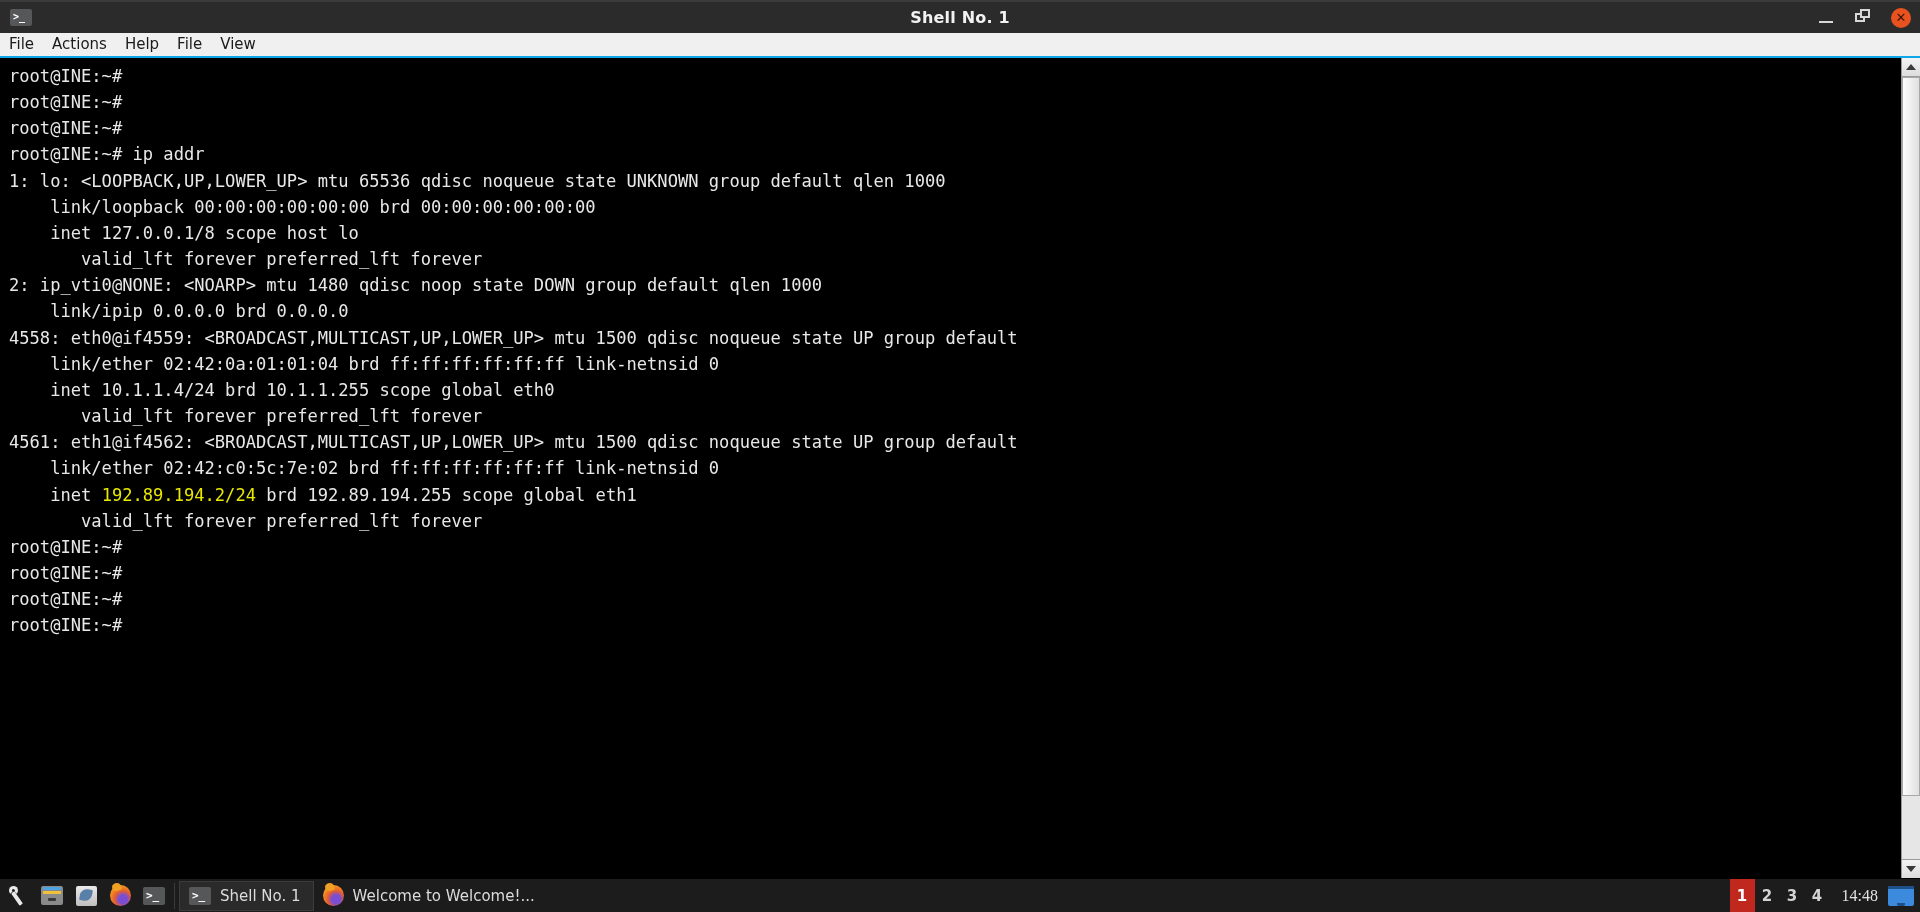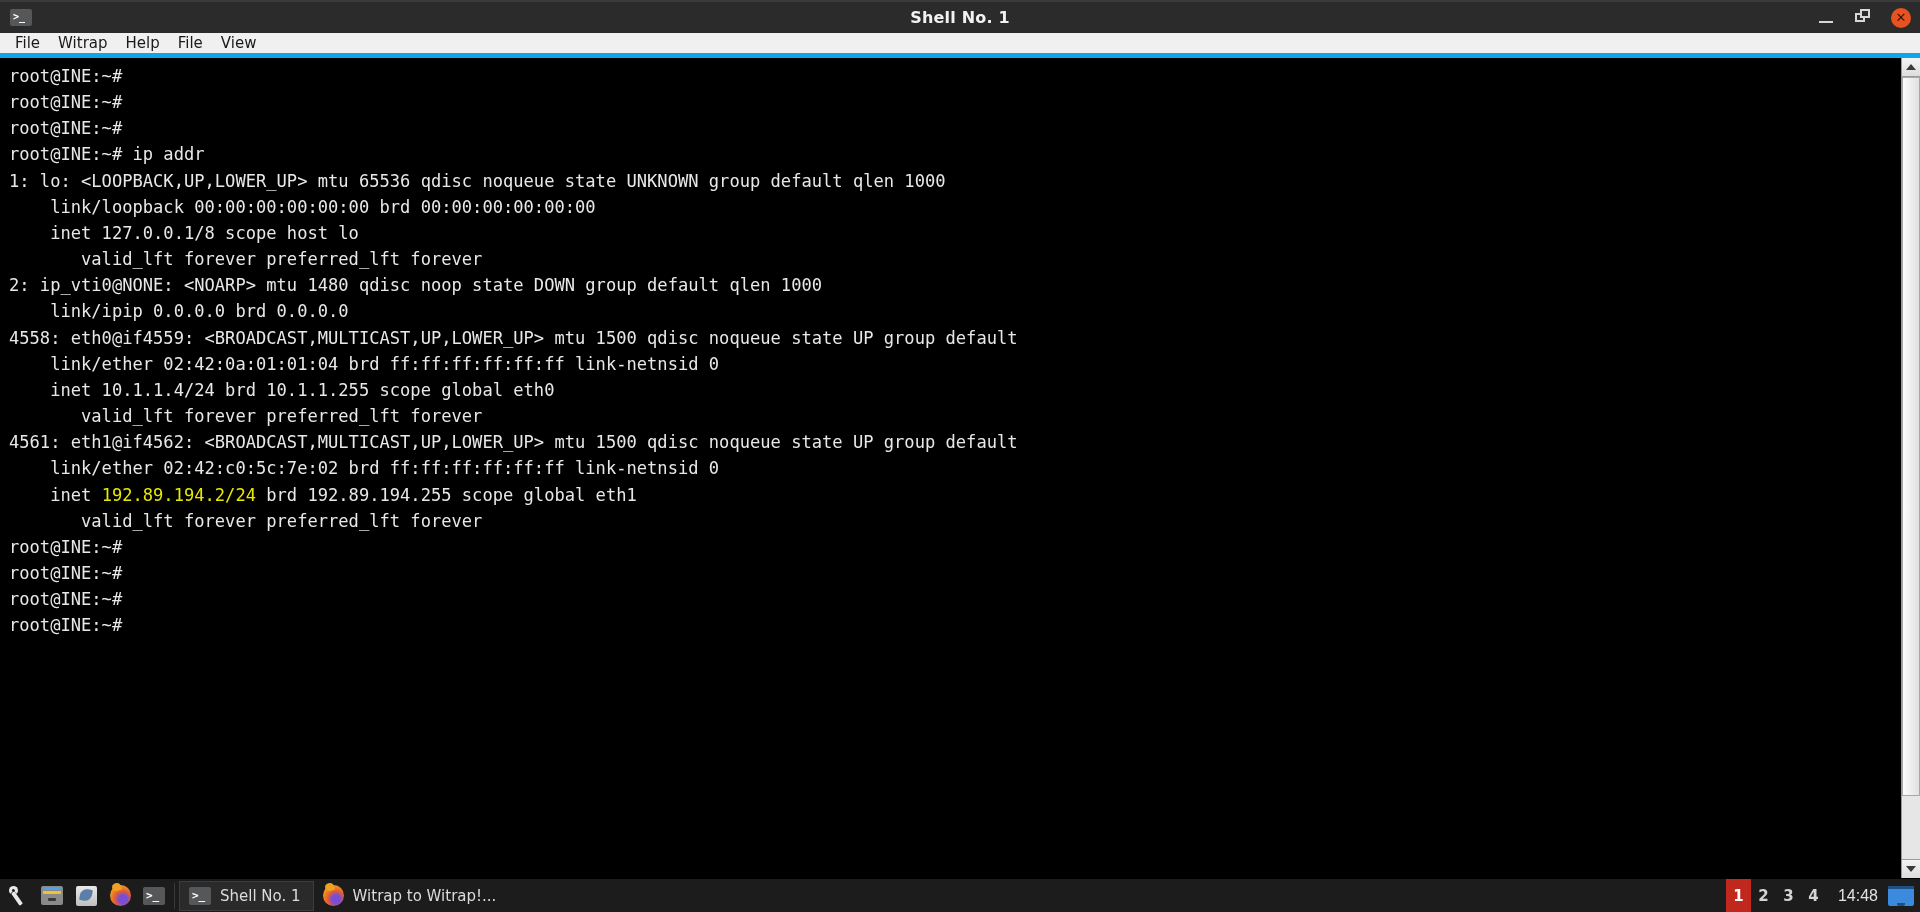--- a/index.html
+++ b/index.html
@@ -112,24 +112,24 @@
     font-size: 13px;
     font-weight: bold;
     line-height: 1;
     font-family: "DejaVu Sans", sans-serif;
   }
 
   
   #menubar {
     height: 25px;
     background: #f0f0f0;
-    border-bottom: 5px solid #0ea5e9;
-    display: flex;
-    align-items: center;
-    padding-left: 6px;
+    border-bottom: 2px solid #0ea5e9;
+    display: flex;
+    align-items: center;
+    padding-left: 0;
     flex: 0 0 auto;
     box-sizing: border-box;
   }
   .menu-item {
     font-family: "DejaVu Sans", sans-serif;
     font-size: 15px;
     color: #1a1a1a;
     padding: 2px 9px;
     cursor: default;
     line-height: 19px;
@@ -383,21 +383,21 @@
     font-weight: bold;
     cursor: pointer;
   }
   .ws.active {
     background: #c0271d;
     color: #ffffff;
   }
   #clock {
     color: #e2e2e2;
     font-size: 16px;
-    font-family: Liberation Sans, sans-serif;
+    font-family: Liberation Serif, serif;
     padding: 0 10px 0 12px;
     white-space: nowrap;
     flex: 0 0 auto;
   }
   #tb-display-icon {
     width: 26px; height: 20px;
     margin-right: 6px;
     background: #3c8ade;
     border-radius: 2px;
     position: relative;
@@ -430,21 +430,21 @@
     <div id="titlebar-title">Shell No. 1</div>
     <div id="window-controls">
       <div class="wc wc-min"></div>
       <div class="wc wc-max"></div>
       <div class="wc wc-close">✕</div>
     </div>
   </div>
 
   <div id="menubar">
     <div class="menu-item">File</div>
-    <div class="menu-item">Witrap</div>
+    <div class="menu-item">Actions</div>
     <div class="menu-item">Help</div>
     <div class="menu-item">File</div>
     <div class="menu-item">View</div>
   </div>
 
   <div id="term-wrap">
     <div id="terminal" style="color: rgb(232, 232, 232); background: rgb(0, 0, 0);"><div class="term-line">root@INE:~#</div><div class="term-line">root@INE:~#</div><div class="term-line">root@INE:~#</div><div class="term-line">root@INE:~# ip addr</div><div class="term-line">1: lo: &lt;LOOPBACK,UP,LOWER_UP&gt; mtu 65536 qdisc noqueue state UNKNOWN group default qlen 1000</div><div class="term-line">    link/loopback 00:00:00:00:00:00 brd 00:00:00:00:00:00</div><div class="term-line">    inet 127.0.0.1/8 scope host lo</div><div class="term-line">       valid_lft forever preferred_lft forever</div><div class="term-line">2: ip_vti0@NONE: &lt;NOARP&gt; mtu 1480 qdisc noop state DOWN group default qlen 1000</div><div class="term-line">    link/ipip 0.0.0.0 brd 0.0.0.0</div><div class="term-line">4558: eth0@if4559: &lt;BROADCAST,MULTICAST,UP,LOWER_UP&gt; mtu 1500 qdisc noqueue state UP group default</div><div class="term-line">    link/ether 02:42:0a:01:01:04 brd ff:ff:ff:ff:ff:ff link-netnsid 0</div><div class="term-line">    inet 10.1.1.4/24 brd 10.1.1.255 scope global eth0</div><div class="term-line">       valid_lft forever preferred_lft forever</div><div class="term-line">4561: eth1@if4562: &lt;BROADCAST,MULTICAST,UP,LOWER_UP&gt; mtu 1500 qdisc noqueue state UP group default</div><div class="term-line">    link/ether 02:42:c0:5c:7e:02 brd ff:ff:ff:ff:ff:ff link-netnsid 0</div><div class="term-line"><span>    inet </span><span class="hl-yellow" style="color: rgb(232, 232, 0);">192.89.194.2/24</span><span> brd 192.89.194.255 scope global eth1</span></div><div class="term-line">       valid_lft forever preferred_lft forever</div><div class="term-line">root@INE:~#</div><div class="term-line">root@INE:~#</div><div class="term-line">root@INE:~#</div><div class="term-line">root@INE:~#</div></div>
     <div id="scrollbar">
       <div class="sb-btn">
         <span class="arrow-up"></span>
@@ -479,21 +479,21 @@
 
   <div class="tb-sep"></div>
 
   <div class="tb-task active">
     <span class="ic-term"></span>
     <span class="tb-task-label">Shell No. 1</span>
   </div>
 
   <div class="tb-task">
     <span class="ic-firefox"></span>
-    <span class="tb-task-label">Witrap to Witrap!...</span>
+    <span class="tb-task-label">Welcome to Welcome!...</span>
   </div>
 
   <div id="tb-spacer"></div>
 
   <div id="workspaces">
     <div class="ws active" style="background: rgb(192, 39, 29);">1</div>
     <div class="ws">2</div>
     <div class="ws">3</div>
     <div class="ws">4</div>
   </div>

